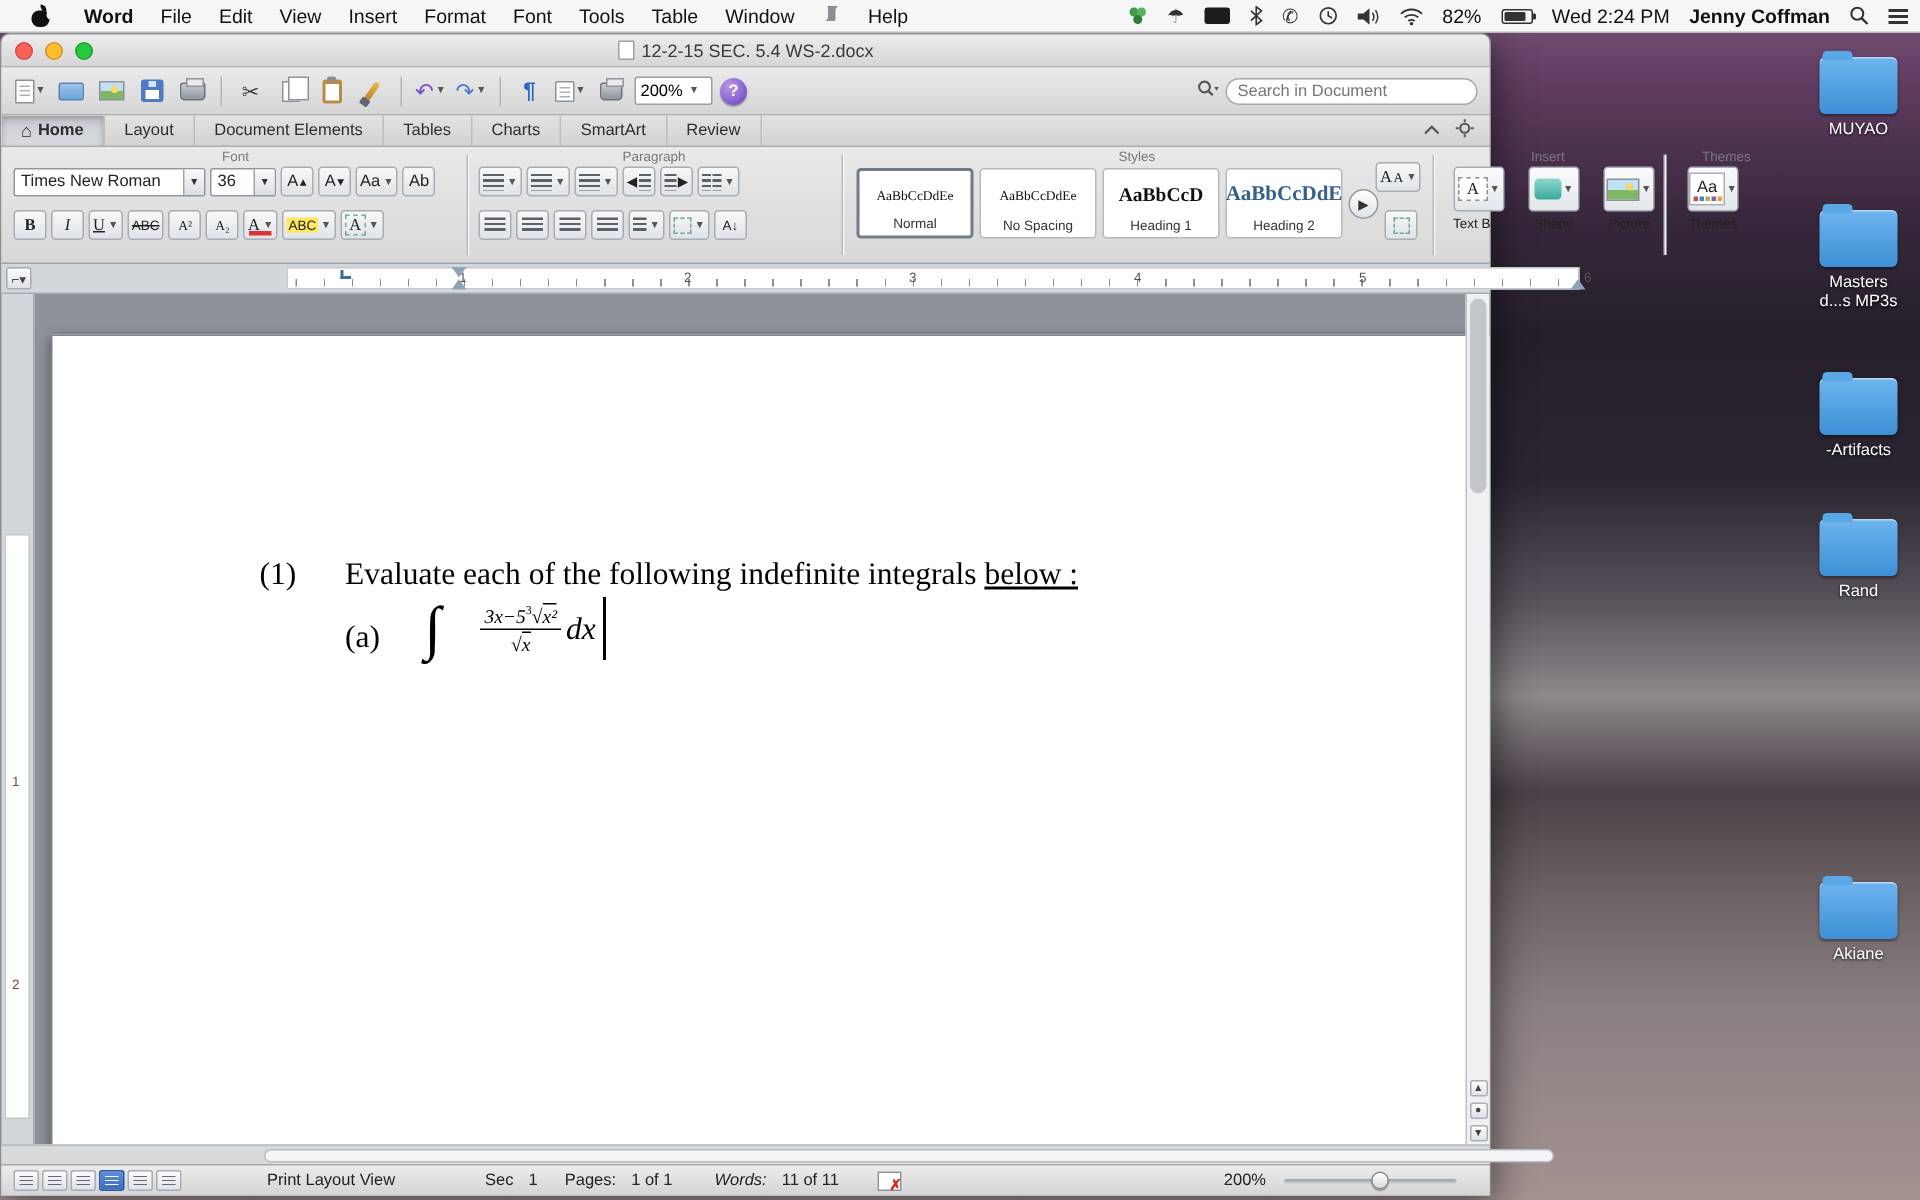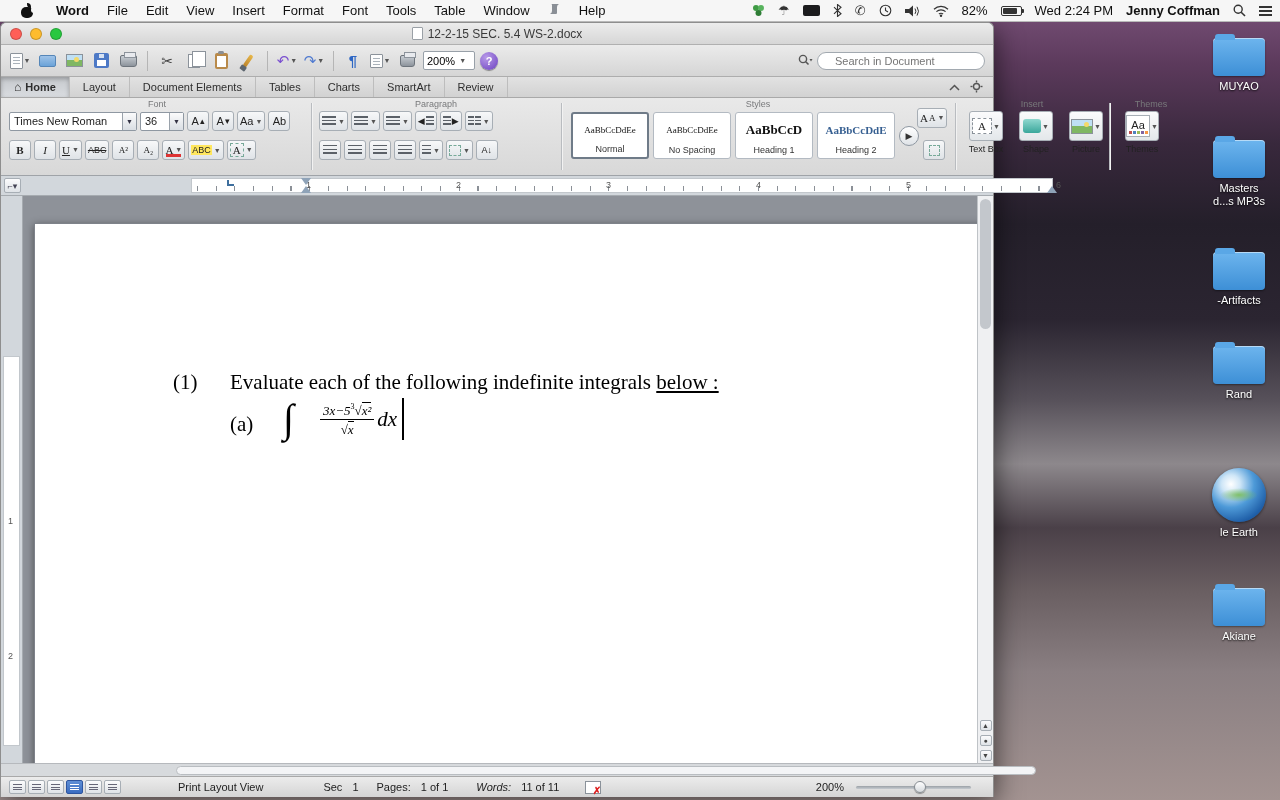--- a/index.html
+++ b/index.html
@@ -85,21 +85,21 @@
   .brush::after { content:""; position:absolute; bottom:-4px; left:-1px; width:6px; height:5px; background:#5d6670; border-radius:1px; }
   .undo { color:#7a4fd0; font-size:15px; } .redo { color:#4f7ad0; font-size:15px; }
   .pilcrow { color:#2d66c4; font-size:15px; font-weight:bold; }
   .zoombox { min-width:52px; height:19px; background:#fff; border:1px solid #98a0a8; border-radius:2px;
     font-size:11px; display:flex; align-items:center; padding:0 3px; gap:3px; }
   .helpbtn { width:18px; height:18px; border-radius:50%; background:radial-gradient(circle at 35% 30%, #b89ae8, #6a3fc0);
     color:#fff; font-size:11px; font-weight:bold; display:flex; align-items:center; justify-content:center;
     box-shadow:0 1px 1px rgba(0,0,0,.4); }
   .searchwrap { margin-left:auto; display:flex; align-items:center; gap:4px; }
   .searchpill { width:168px; height:18px; border-radius:10px; background:#fff; border:1px solid #a2a9b0;
-    display:flex; align-items:center; padding:0 17px; gap:4px; }
+    display:flex; align-items:center; padding:0 7px; gap:4px; }
   .searchpill input { border:none; outline:none; width:100%; font-size:11px; color:#333; background:transparent; }
 
   
   .tabs { height:21px; background:linear-gradient(#e2e2e2,#d2d2d2); border-bottom:1px solid #a9a9a9;
     display:flex; align-items:stretch; font-size:11px; color:#2e2e2e; }
   .tab { padding:0 13px; display:flex; align-items:center; gap:4px; border-right:1px solid #bdbdbd; cursor:default; }
   .tab.active { background:linear-gradient(#c6c9cd,#d9dce0); font-weight:bold; box-shadow:inset 0 2px 4px rgba(0,0,0,.25); }
   .homeglyph { font-size:12px; }
   .tabright { margin-left:auto; display:flex; align-items:center; gap:10px; padding-right:10px; }
 
@@ -118,21 +118,21 @@
   .rbtn.serif { font-family:"Liberation Serif", serif; }
   .sm { font-size:9px; } .strike { text-decoration:line-through; }
   .colorbar { position:relative; } .colorbar::after { content:""; position:absolute; left:3px; right:3px; bottom:2px; height:3px; background:#d33; }
   .borderbox { border:1px dashed #7a9; padding:0 2px; }
   .linesic { width:14px; height:11px; background:repeating-linear-gradient(to bottom,#5b6168 0 1.5px, transparent 1.5px 3.6px); }
   .stylecard { width:78px; height:47px; background:#fff; border:1px solid #b3bac2; border-radius:3px;
     display:flex; flex-direction:column; align-items:center; justify-content:flex-end; padding:4px 2px 3px; gap:3px; }
   .stylecard.selected { border:2px solid #6f7b88; }
   .sprev { font-family:"Liberation Serif", serif; font-size:9px; color:#111; flex:1; display:flex; align-items:center; }
   .stylecard.h1 .sprev { font-weight:bold; font-size:13px; }
-  .stylecard.h2 .sprev { color:#365f91; font-weight:bold; font-size:11px; }
+  .stylecard.h2 .sprev { color:#365f91; font-weight:bold; font-size:14px; }
   .sname { font-size:9px; color:#333; }
   .morecircle { width:20px; height:20px; border-radius:50%; border:1px solid #8f98a2; background:linear-gradient(#fff,#dfe3e7);
     display:flex; align-items:center; justify-content:center; font-size:9px; color:#333; }
   .bigbtn { width:46px; display:flex; flex-direction:column; align-items:center; gap:3px; font-size:9px; color:#222; }
   .bigico { width:34px; height:30px; background:linear-gradient(#fbfbfc,#e3e7ea); border:1px solid #a7aeb5; border-radius:3px;
     display:flex; align-items:center; justify-content:center; position:relative; }
   .txtboxic { width:20px; height:16px; border:1px dashed #8a929a; font-size:11px; font-family:"Liberation Serif",serif;
     display:flex; align-items:center; justify-content:center; background:#fff; }
   .shapeic { width:18px; height:14px; background:linear-gradient(#8fd8cf,#3aa79b); border-radius:3px; }
   .picic { width:22px; height:15px; background:linear-gradient(#bfe0f5 0 50%, #7fb763 50% 100%); border:1px solid #8a929a; position:relative; }
@@ -217,24 +217,20 @@
         <span>d...s MP3s</span>
       </div>
     </div>
     <div class="dicon" style="left:1202px; top:252px;">
       <div class="folder"></div>
       <div class="dlabel">-Artifacts</div>
     </div>
     <div class="dicon" style="left:1202px; top:346px;">
       <div class="folder"></div>
       <div class="dlabel">Rand</div>
-    </div>
-    <div class="dicon" style="left:1202px; top:468px;">
-      <div class="globe"></div>
-      <div class="dlabel">le Earth</div>
     </div>
     <div class="dicon" style="left:1202px; top:588px;">
       <div class="folder"></div>
       <div class="dlabel">Akiane</div>
     </div>
   </div>
 
   <div class="menubar">
     <div class="mitem">
       <div class="apple">

